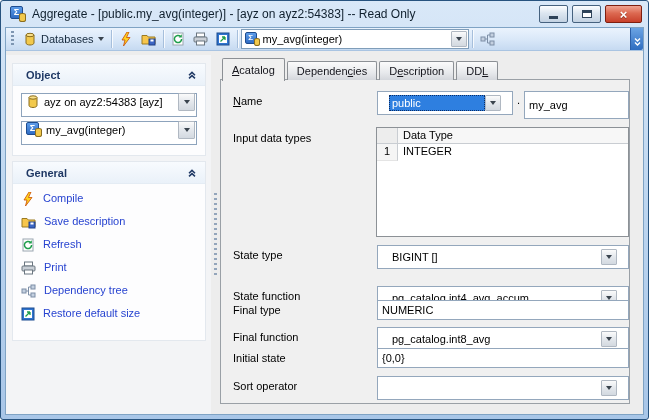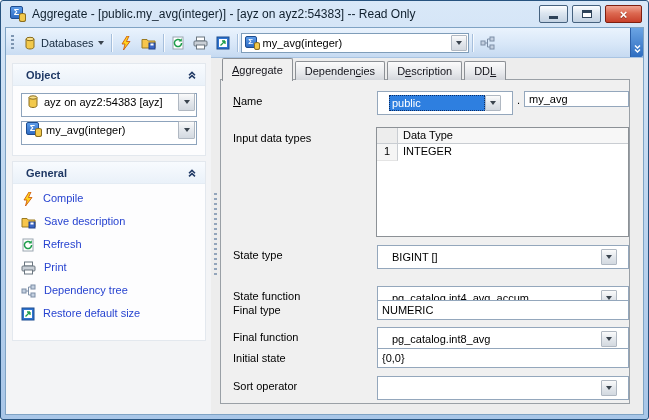--- a/index.html
+++ b/index.html
@@ -20,21 +20,21 @@
   .winbtn.min,.winbtn.max{background:linear-gradient(#FDFEFF,#DCE6F0 45%,#C3D2E2)}
   .winbtn.close{width:37px;background:linear-gradient(#F0A492,#DC6951 45%,#C8402B);border-color:#7E1F10}
   .glyph-min{width:9px;height:3px;background:#2E4359;margin-top:6px}
   .glyph-max{width:10px;height:8px;border:1px solid #2E4359;border-top-width:3px;background:#fff}
   .glyph-close{color:#fff;font-weight:bold;font-size:13px;line-height:13px;text-shadow:0 1px 1px rgba(0,0,0,.35)}
 
   
   .client{position:absolute;left:4px;right:4px;top:26px;bottom:4px;background:#EDEDED;border:1px solid #7FA3C4;overflow:hidden}
 
   
-  .toolbar{position:absolute;left:0;right:0;top:0;height:30px;display:flex;align-items:center;padding:0 14px 0 4px;
+  .toolbar{position:absolute;left:0;right:0;top:0;height:23px;display:flex;align-items:center;padding:0 14px 0 4px;
     background:linear-gradient(#EAF3FD,#D8E7F8 55%,#C6DAF1);border-bottom:1px solid #A9C4E2}
   .grip{width:3px;height:16px;margin:0 5px 0 1px;background:repeating-linear-gradient(180deg,#7E96B2 0 2px,transparent 2px 4px)}
   .tb-btn{display:flex;align-items:center;gap:4px;height:22px;padding:0 4px;background:transparent;border:0;font:inherit;color:#14283C;cursor:default}
   .tb-btn svg,.link-row svg{display:block}
   .sep{width:1px;height:18px;background:#A6BFDC;box-shadow:1px 0 0 rgba(255,255,255,.8);margin:0 3px;flex:0 0 auto}
   .tri{display:inline-block;width:0;height:0;border-left:3.5px solid transparent;border-right:3.5px solid transparent;border-top:4px solid #3A444E}
   .tb-combo{display:flex;align-items:center;gap:3px;height:20px;width:228px;background:#fff;border:1px solid #7F9DB9;padding:1px 1px 1px 3px}
   .tb-combo .sigma-wrap{position:relative;width:15px;height:14px;flex:0 0 auto}
   .tb-combo .sigma-badge{width:12px;height:12px;font-size:8px;line-height:10px}
   .tb-combo .mini-cyl{width:6px;height:8px}
@@ -70,21 +70,21 @@
   .page{position:absolute;left:0;right:11px;top:24px;bottom:8px;border:1px solid #9AA0A6;background:#F0F0F0}
   .row{position:absolute;left:0;right:0;height:20px}
   .flabel{position:absolute;left:12px;top:0;line-height:20px}
   .ctrl{position:absolute;left:156px;width:252px;top:0}
   .fcombo{display:flex;align-items:center;height:20px;background:#fff;border:1px solid #94A7BC;padding:11px}
   .fval{flex:1;padding:0 3px;white-space:nowrap;overflow:hidden;line-height:16px}
   .finput{display:block;width:252px;height:20px;border:1px solid #94A7BC;background:#fff;font:inherit;padding:0 4px;color:#000}
   .schema-combo{left:156px;width:136px}
   .sel{background:#2E7FE0;color:#fff;outline:1px dotted #0B2E66;outline-offset:-1px}
   .dot-sep{position:absolute;left:296px;top:3px}
-  .name-input{position:absolute;left:303px;top:0;width:105px;height:16px}
+  .name-input{position:absolute;left:303px;top:0;width:105px;height:28px}
 
   
   .dtable{position:absolute;left:155px;top:47px;width:253px;height:110px;background:#fff;border:1px solid #8C9196;display:flex;flex-direction:column}
   .t-head{display:flex;height:16px;flex:0 0 auto}
   .t-corner{width:21px;background:#EDEDED;border-right:1px solid #C9CDD2;border-bottom:1px solid #C9CDD2}
   .t-col{flex:1;background:#F7F7F7;border-bottom:1px solid #C9CDD2;padding:1px 0 0 5px}
   .t-row{display:flex;height:17px;flex:0 0 auto}
   .t-num{width:21px;background:#F5F5F5;border-right:1px solid #C9CDD2;border-bottom:1px solid #E4E4E4;text-align:center;padding-top:1px}
   .t-cell{flex:1;padding:1px 0 0 5px}
   .t-empty{flex:1;background:#fff}
@@ -293,21 +293,21 @@
           </div>
         </div>
       </div>
 
       <div class="splitter">
           <span class="dots"></span>
         </div>
 
       <div class="main">
         <div class="tabs">
-          <div class="tab active"><span></span><span class="u">A</span><span>ggregate</span></div>
+          <div class="tab active"><span></span><span class="u">A</span><span>catalog</span></div>
           <div class="tab"><span>Dependen</span><span class="u">c</span><span>ies</span></div>
           <div class="tab"><span>D</span><span class="u">e</span><span>scription</span></div>
           <div class="tab"><span>DD</span><span class="u">L</span><span></span></div>
         </div>
 
         <div class="page">
 
           <div class="row" style="top:11px">
             <span class="flabel"><span></span><span class="u">N</span><span>ame</span></span>
             <div class="fcombo ctrl schema-combo">

